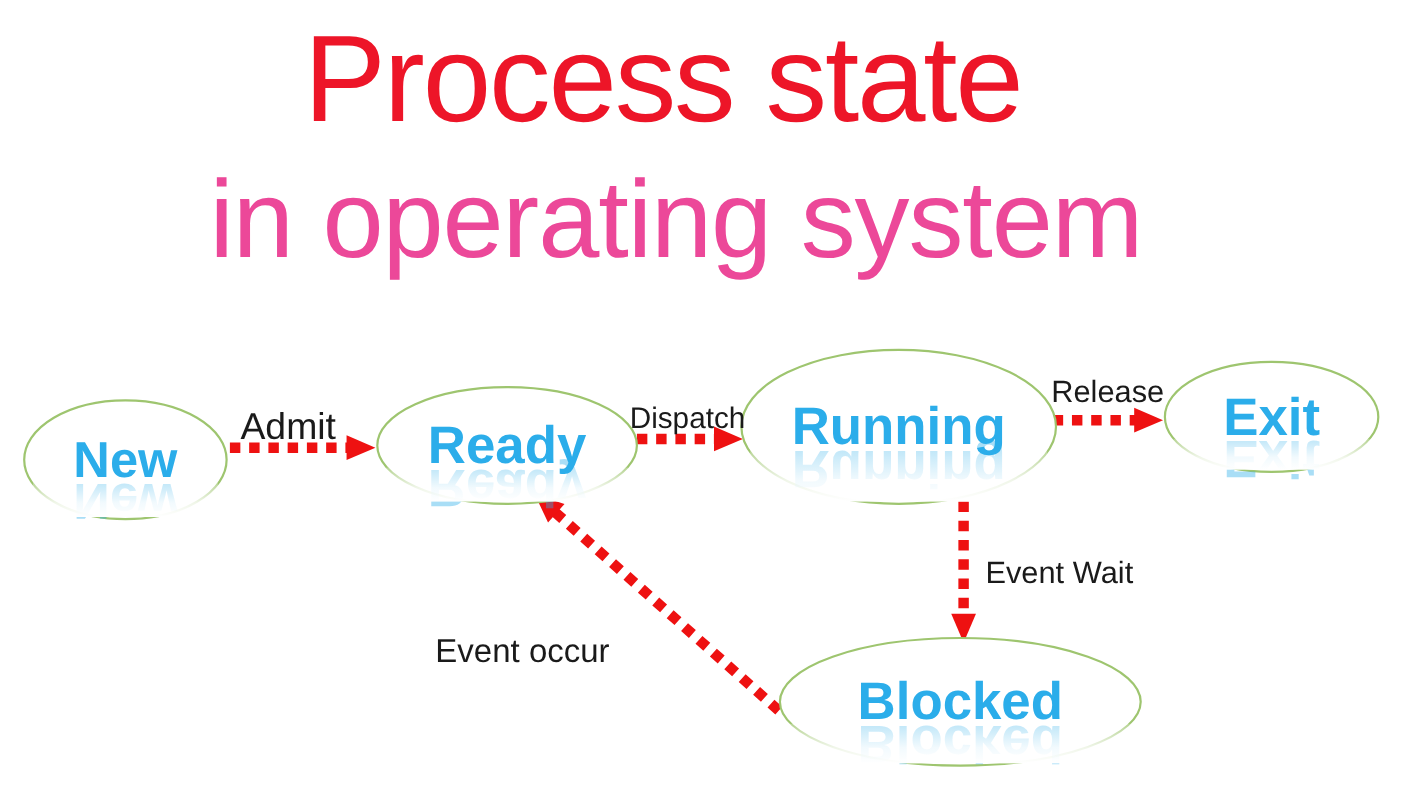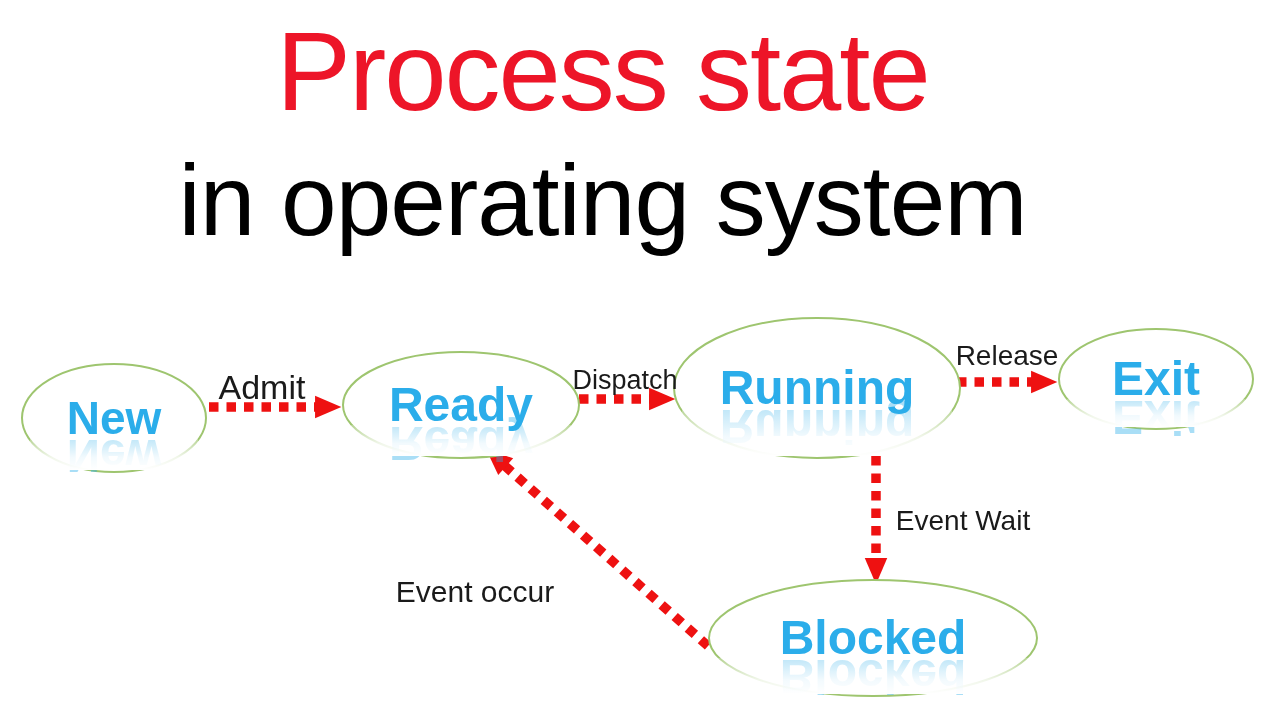--- a/index.html
+++ b/index.html
@@ -59,21 +59,21 @@
     font-weight: 400;
   }
 </style>
 </head>
 <body>
 
 <div class="canvas">
 
   <div class="title-block">
     <div class="title-line1" style="color: rgb(237, 21, 40);">Process state</div>
-    <div class="title-line2" style="color: #000000;">in operating system</div>
+    <div class="title-line2" style="color: #ec4899; padding-left: 12px;">in operating system</div>
   </div>
 
   <svg id="diagram-svg" width="1280" height="720" viewBox="0 0 1280 720" xmlns="http://www.w3.org/2000/svg">
     <defs>
       <marker id="arrowhead" viewBox="0 0 16 16" refX="1.5" refY="8" markerWidth="30" markerHeight="30" orient="auto" markerUnits="userSpaceOnUse">
         <path d="M1,2 L15,8 L1,14 Z" fill="#ee1111"></path>
       </marker>
       <linearGradient id="fadeWhite" x1="0" y1="0" x2="0" y2="1">
         <stop offset="0%" stop-color="#ffffff" stop-opacity="0.25"></stop>
         <stop offset="60%" stop-color="#ffffff" stop-opacity="0.85"></stop>

